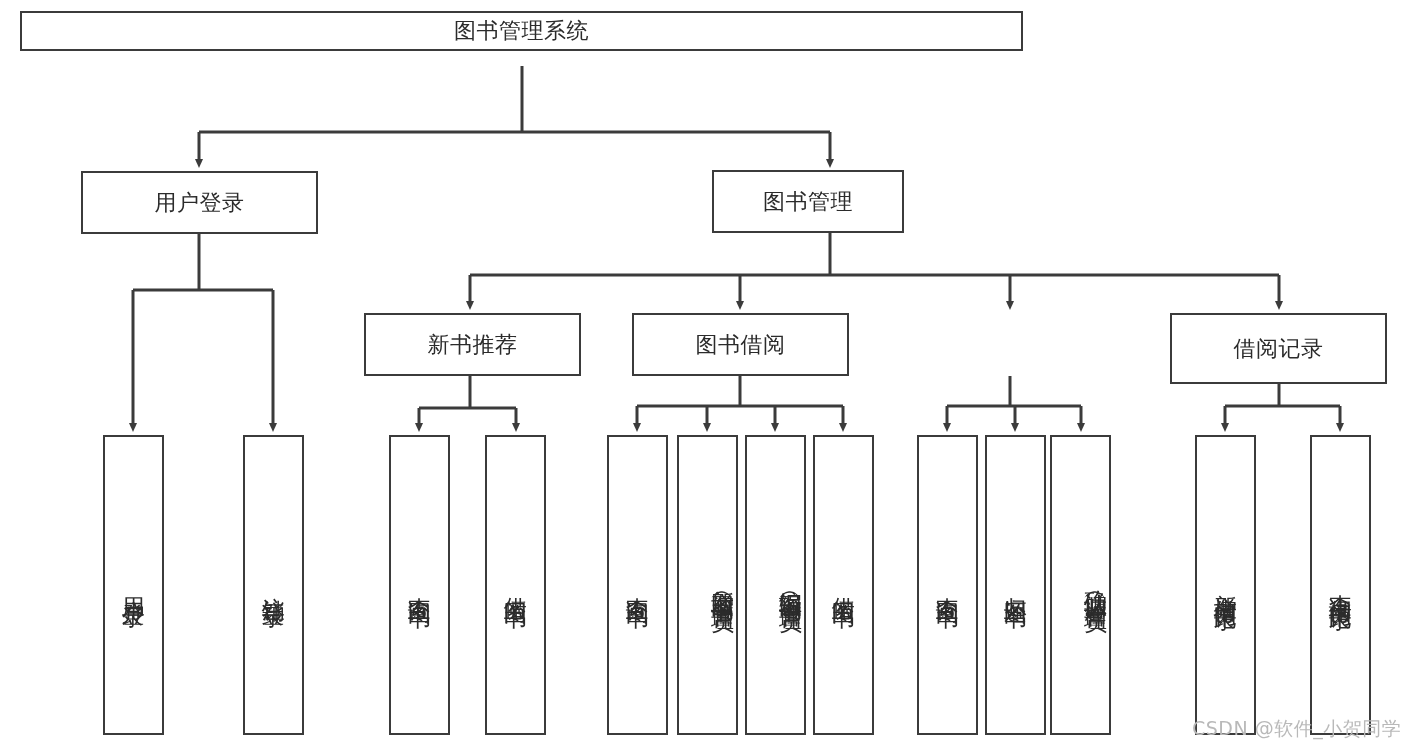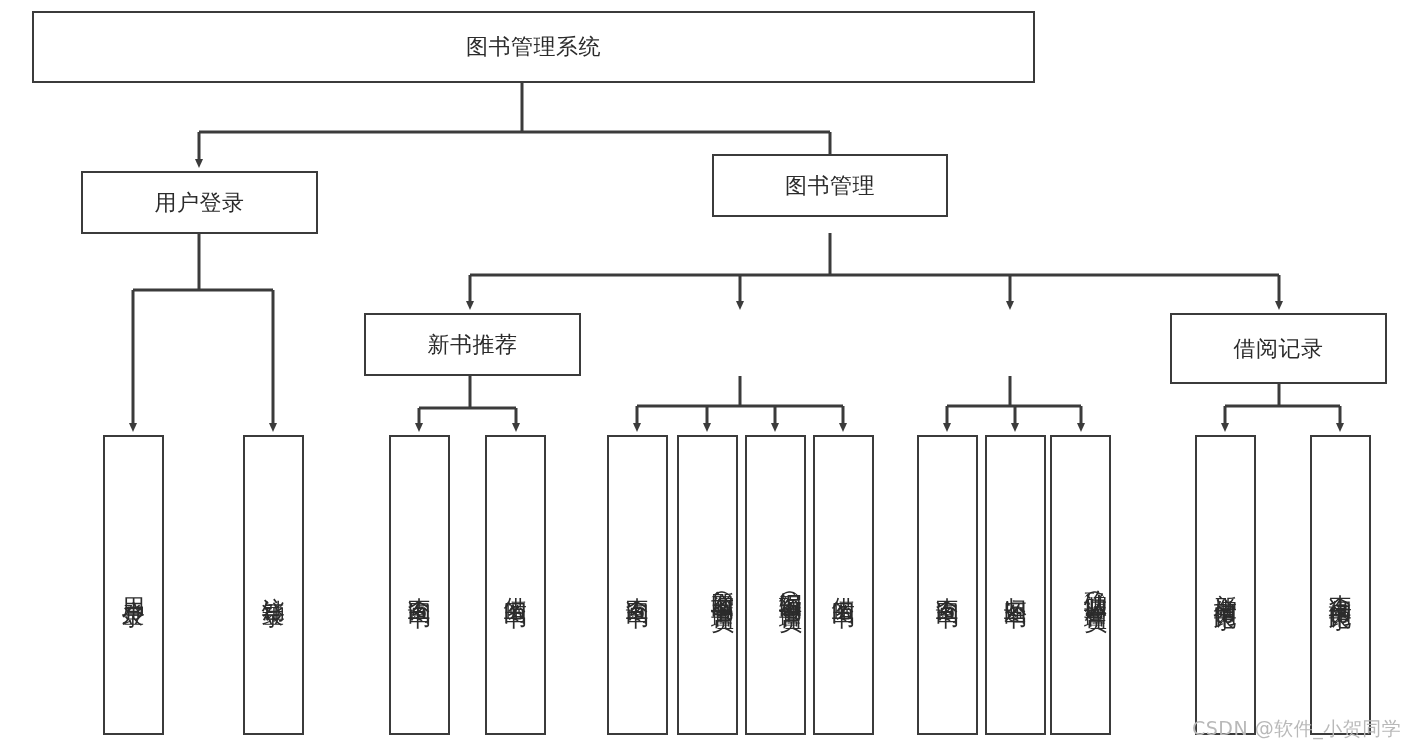--- a/index.html
+++ b/index.html
@@ -107,33 +107,36 @@
       <path d="M1015,406 L1015,424" marker-end="url(#arrow)"></path>
       <path d="M1081,406 L1081,424" marker-end="url(#arrow)"></path>
 
       <path d="M1279,376 L1279,406"></path>
       <path d="M1225,406 L1340,406"></path>
       <path d="M1225,406 L1225,424" marker-end="url(#arrow)"></path>
       <path d="M1340,406 L1340,424" marker-end="url(#arrow)"></path>
     </g>
   </svg>
 
-  <div class="node horiz" style="left:32px; top:11px; width:1003px; height:72px;">
+  <div class="node horiz" style="left:20px; top:11px; width:1003px; height:40px;">
     <span>图书管理系统</span>
   </div>
 
   <div class="node horiz" style="left:81px; top:171px; width:237px; height:63px;">
     <span>用户登录</span>
   </div>
-  <div class="node horiz" style="left:712px; top:154px; width:236px; height:63px;">
+  <div class="node horiz" style="left:712px; top:170px; width:192px; height:63px;">
     <span>图书管理</span>
   </div>
 
   <div class="node horiz" style="left:364px; top:313px; width:217px; height:63px;">
     <span>新书推荐</span>
+  </div>
+  <div class="node horiz" style="left:632px; top:313px; width:217px; height:63px;">
+    <span>图书借阅</span>
   </div>
   <div class="node horiz" style="left:1170px; top:313px; width:217px; height:71px;">
     <span>借阅记录</span>
   </div>
 
   <div class="node vert" style="left:103px; top:435px; width:61px; height:300px;">
     <span>用户登录</span>
   </div>
   <div class="node vert" style="left:243px; top:435px; width:61px; height:300px;">
     <span>注销登录</span>

